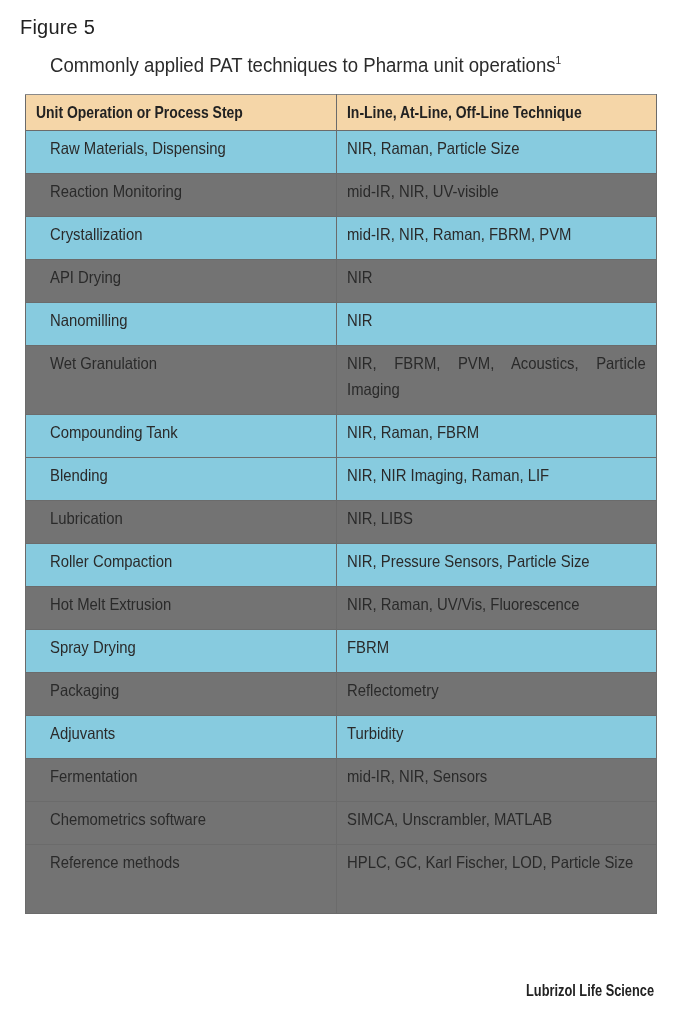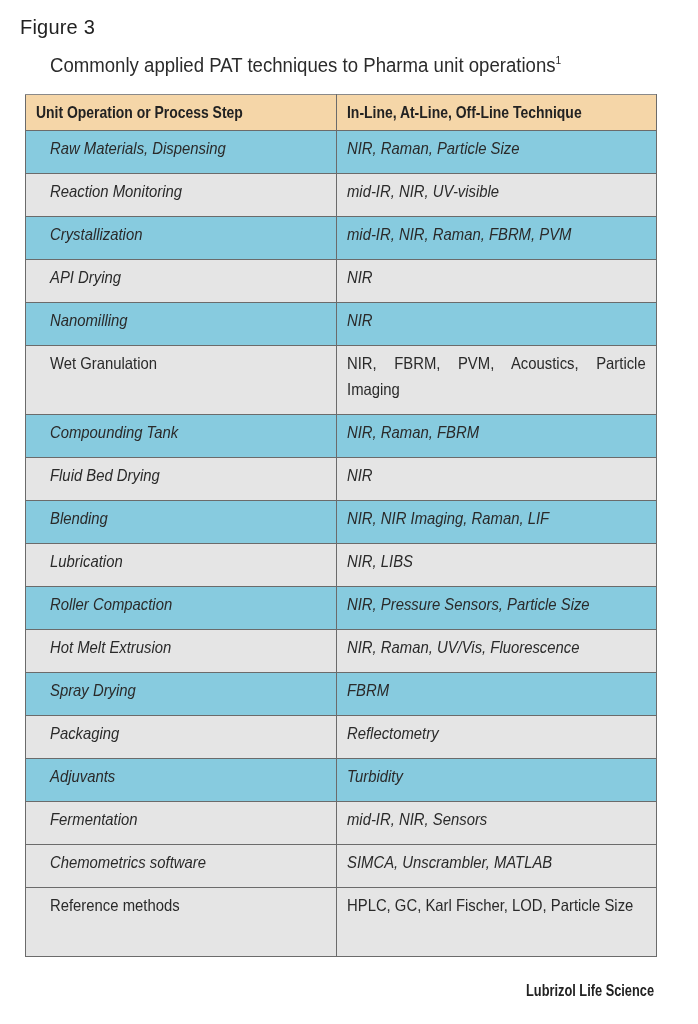--- a/index.html
+++ b/index.html
@@ -48,33 +48,33 @@
     table.pat td.tech { text-align: justify; }
     table.pat td .cond {
       display: inline-block; transform: scaleX(0.9); transform-origin: left center;
       white-space: nowrap;
     }
     table.pat td.tech .wrap {
       display: block; width: 111%; transform: scaleX(0.9); transform-origin: left top;
       text-align: justify;
     }
     tr.blue td { background: #87cbdf; }
-    tr.white td { background: #e5e5e5; }
-    tr.single td { height: 26px; font-style: italic; }
+    tr.white td { background: #737373; }
+    tr.single td { height: 26px; }
     tr.double td { height: 52px; }
     .source {
       position: absolute; right: 44px; top: 982px;
       font-size: 16px; font-weight: bold; color: #222;
       transform: scaleX(0.8); transform-origin: right center; white-space: nowrap;
     }
   </style>
 </head>
 <body>
 
-<div class="fig-label">Figure 3</div>
+<div class="fig-label">Figure 5</div>
 <div class="fig-title"><span>Commonly applied PAT techniques to Pharma unit operations</span><sup>1</sup></div>
 
 <table class="pat">
   <colgroup>
       <col class="c1">
       <col class="c2">
     </colgroup>
   <thead>
     <tr>
       <th><span class="cond">Unit Operation or Process Step</span></th>
@@ -104,24 +104,20 @@
       </tr>
     <tr class="white double">
         <td class="op"><span class="cond">Wet Granulation</span></td>
         <td class="tech">
           <span class="wrap">NIR, FBRM, PVM, Acoustics, Particle Imaging</span>
         </td>
       </tr>
     <tr class="blue single">
         <td class="op"><span class="cond">Compounding Tank</span></td>
         <td class="tech"><span class="cond">NIR, Raman, FBRM</span></td>
-      </tr>
-    <tr class="white single">
-        <td class="op"><span class="cond">Fluid Bed Drying</span></td>
-        <td class="tech"><span class="cond">NIR</span></td>
       </tr>
     <tr class="blue single">
         <td class="op"><span class="cond">Blending</span></td>
         <td class="tech"><span class="cond">NIR, NIR Imaging, Raman, LIF</span></td>
       </tr>
     <tr class="white single">
         <td class="op"><span class="cond">Lubrication</span></td>
         <td class="tech"><span class="cond">NIR, LIBS</span></td>
       </tr>
     <tr class="blue single">

